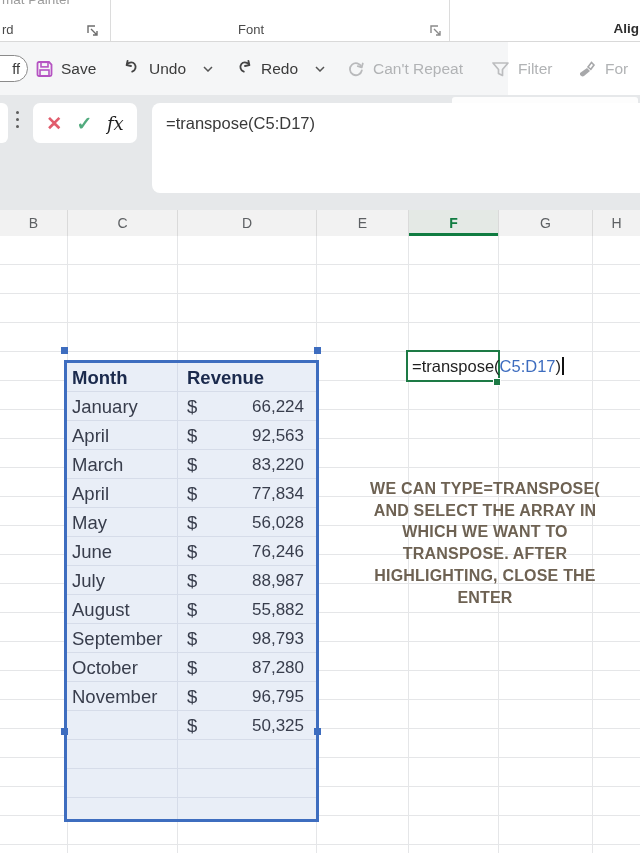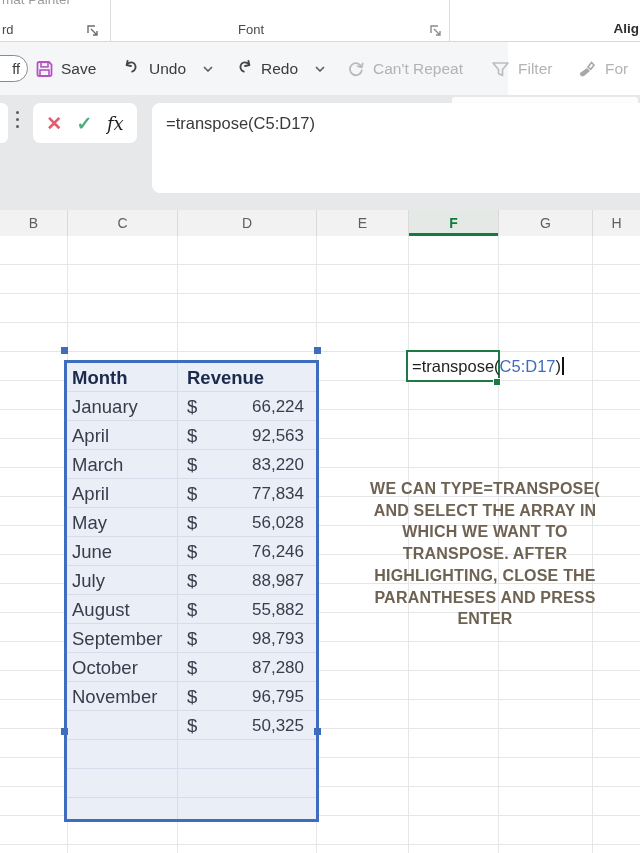--- a/index.html
+++ b/index.html
@@ -309,17 +309,16 @@
   <div class="abs edit-text">
     <span class="dark">=transpose(</span><span class="ref">C5:D17</span><span class="dark">)</span><span class="caret"></span>
   </div>
 
   <div class="abs annot">
     <div>WE CAN TYPE=TRANSPOSE(</div>
     <div>AND SELECT THE ARRAY IN</div>
     <div>WHICH WE WANT TO</div>
     <div>TRANSPOSE. AFTER</div>
     <div>HIGHLIGHTING, CLOSE THE</div>
-    <div>PARANTHESES AND PRESS</div>
     <div>ENTER</div>
   </div>
 
 </div>
 
 </body></html>

